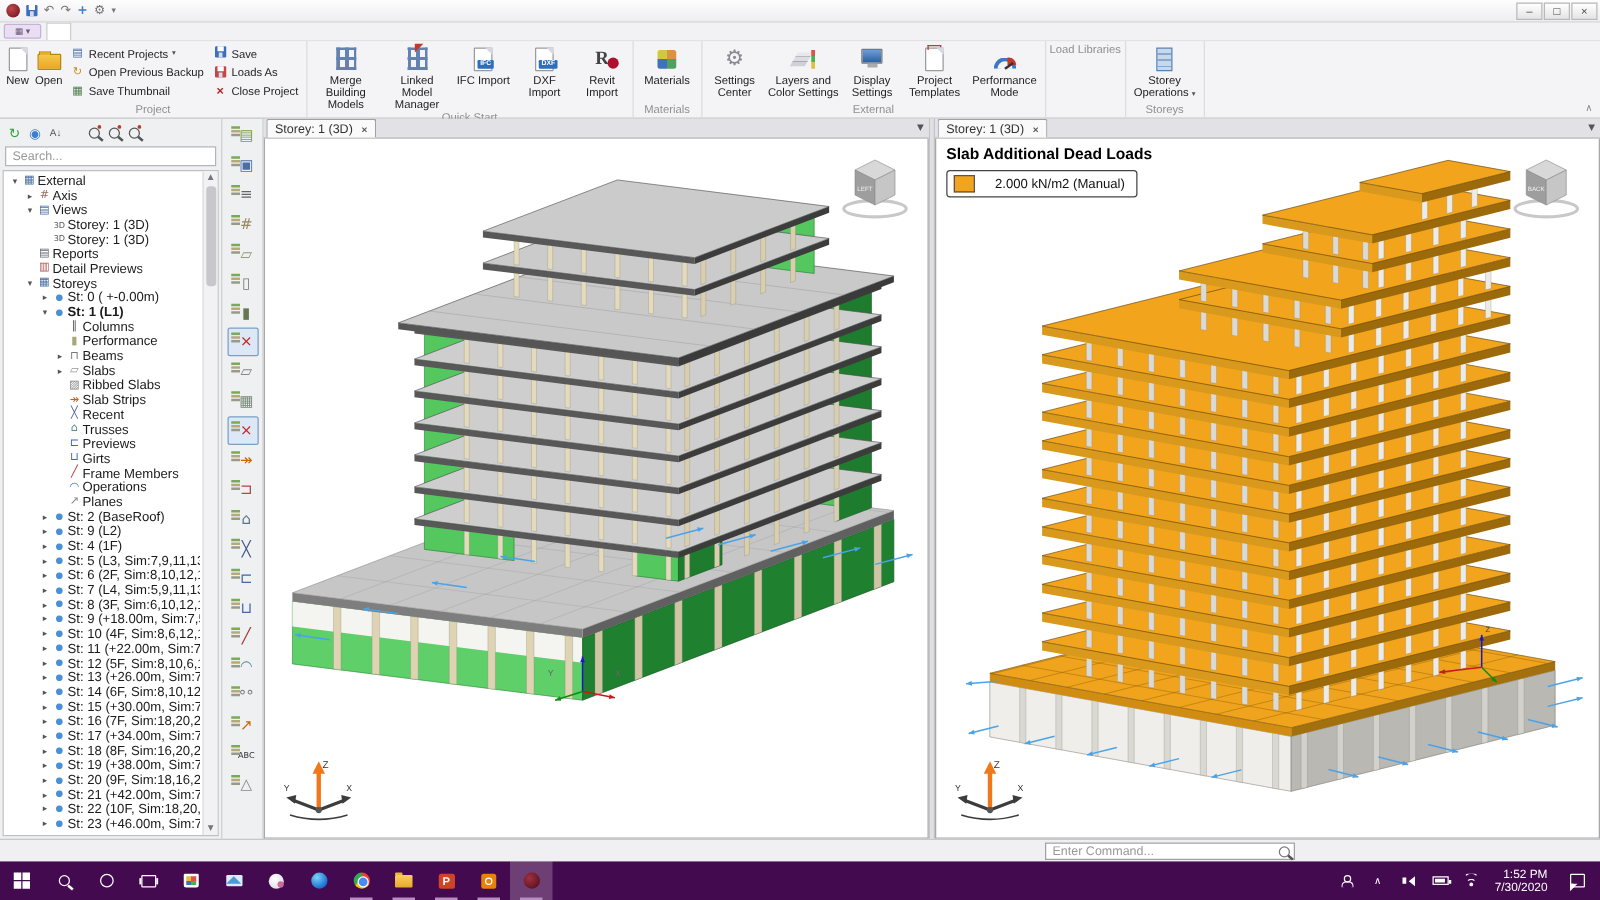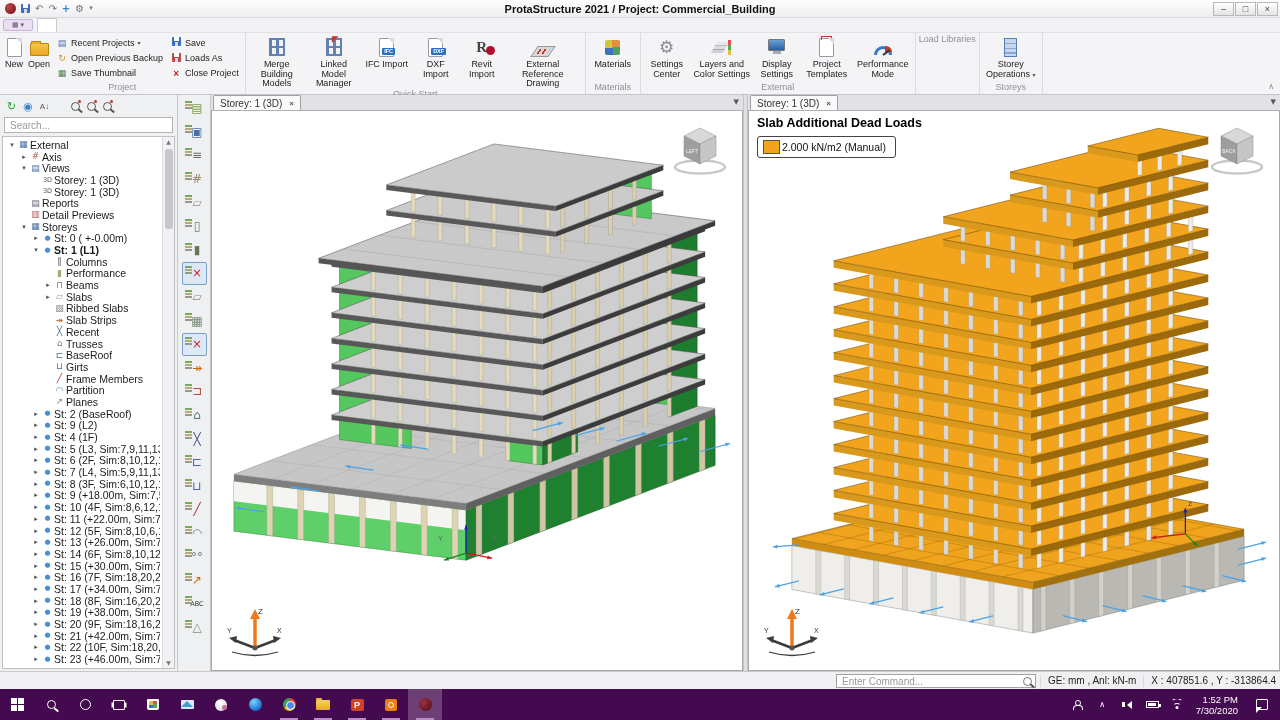--- a/index.html
+++ b/index.html
@@ -140,21 +140,21 @@
   .vtab{background:#fafafa;border:1px solid #a0a0a6;border-bottom:none;font-size:10px;color:#333;
     padding:1px 6px;display:flex;gap:7px;align-items:center;height:15px;border-radius:2px 2px 0 0;}
   .vtab .x{font-size:8px;color:#555;font-weight:bold;}
   .vtab-dd{position:absolute;right:4px;top:3px;font-size:7px;color:#555;}
   .canvas{flex:1;background:#fff;border:1px solid #a8a8ac;border-top:none;position:relative;overflow:hidden;}
   svg.model{position:absolute;inset:0;width:100%;height:100%;}
   .navcube{position:absolute;top:13px;right:13px;width:58px;height:52px;}
   .triad{position:absolute;left:12px;bottom:10px;width:62px;height:58px;}
   .legend-title{position:absolute;top:5px;left:8px;font-size:12.5px;font-weight:bold;color:#000;z-index:3;}
   .legend-box{position:absolute;top:25px;left:8px;border:1.5px solid #444;border-radius:3px;background:#fff;
-    display:flex;align-items:center;gap:2px;padding:3px 9px 3px 5px;font-size:10.5px;color:#111;z-index:3;}
+    display:flex;align-items:center;gap:16px;padding:3px 9px 3px 5px;font-size:10.5px;color:#111;z-index:3;}
   .legend-swatch{width:17px;height:14px;background:#f2a41c;border:1px solid #555;}
   .splitter{width:5px;background:#e0e0e2;border-left:1px solid #c4c4c8;border-right:1px solid #c4c4c8;flex:none;}
 
   
   .statusbar{height:18px;background:#f0f0f2;border-top:1px solid #c8c8c8;position:relative;flex:none;
     font-size:10px;color:#222;}
   .cmd{position:absolute;left:836px;top:2px;width:200px;height:14px;border:1px solid #a0a0a6;background:#fff;
     display:flex;align-items:center;padding:0 3px;}
   .cmd input{flex:1;border:none;outline:none;font-size:10px;color:#444;font-family:inherit;background:transparent;min-width:0;}
   .cmd input::placeholder{color:#999;}
@@ -227,21 +227,20 @@
   <div class="titlebar">
     <div class="qat">
       <span class="app-logo"></span>
       <span class="flop sm"></span>
       <span class="glyph">↶</span>
       <span class="glyph">↷</span>
       <span class="glyph" style="color:#3a7fd0;font-weight:bold">+</span>
       <span class="glyph">⚙</span>
       <span class="glyph" style="font-size:7px">▾</span>
     </div>
-    <div class="title-text">ProtaStructure 2021 / Project: Commercial_Building</div>
     <div class="winbtns">
       <div class="winbtn">–</div>
       <div class="winbtn">□</div>
       <div class="winbtn">×</div>
     </div>
   </div>
 
   <div class="menubar">
     <div class="appmenu">
         <span class="glyph">▦</span>
@@ -337,26 +336,20 @@
               <span class="pg"></span>
               <span class="band">DXF</span>
             </div>
           <div class="blabel">DXF Import</div>
         </div>
         <div class="bigbtn" style="width:42px">
           <div class="ic24">
               <span class="rvt">R</span>
             </div>
           <div class="blabel">Revit Import</div>
-        </div>
-        <div class="bigbtn" style="width:78px">
-          <div class="ic24">
-              <span class="extref"></span>
-            </div>
-          <div class="blabel">External Reference Drawing</div>
         </div>
       </div>
       <div class="rglabel">Quick Start</div>
     </div>
 
     <div class="rgroup">
       <div class="rgrow">
         <div class="bigbtn" style="width:48px">
           <div class="ic24">
               <span class="mat"></span>
@@ -527,36 +520,36 @@
             <span class="tl">Recent</span>
           </div>
           <div class="tree-row" style="padding-left: 39px;">
             <span class="tw"></span>
             <span class="ti" style="color: rgb(90, 138, 138);">⌂</span>
             <span class="tl">Trusses</span>
           </div>
           <div class="tree-row" style="padding-left: 39px;">
             <span class="tw"></span>
             <span class="ti" style="color: rgb(68, 102, 170);">⊏</span>
-            <span class="tl">BaseRoof</span>
+            <span class="tl">Previews</span>
           </div>
           <div class="tree-row" style="padding-left: 39px;">
             <span class="tw"></span>
             <span class="ti" style="color: rgb(68, 102, 170);">⊔</span>
             <span class="tl">Girts</span>
           </div>
           <div class="tree-row" style="padding-left: 39px;">
             <span class="tw"></span>
             <span class="ti" style="color: rgb(187, 51, 51);">╱</span>
             <span class="tl">Frame Members</span>
           </div>
           <div class="tree-row" style="padding-left: 39px;">
             <span class="tw"></span>
             <span class="ti" style="color: rgb(85, 136, 170);">◠</span>
-            <span class="tl">Partition</span>
+            <span class="tl">Operations</span>
           </div>
           <div class="tree-row" style="padding-left: 39px;">
             <span class="tw"></span>
             <span class="ti" style="color: rgb(136, 136, 136);">↗</span>
             <span class="tl">Planes</span>
           </div>
           <div class="tree-row" style="padding-left: 27px;">
             <span class="tw">▸</span>
             <span class="ti" style="color: rgb(74, 144, 217); font-size: 7px;">●</span>
             <span class="tl">St: 2 (BaseRoof)</span>
@@ -1355,25 +1348,20 @@
         </svg>
       </div>
     </div>
   </div>
 
   <div class="statusbar">
     <div class="cmd">
       <input placeholder="Enter Command..." style="">
       <span class="mag" style="border-color:#777"></span>
     </div>
-    <div class="sb-right">
-      <span class="sb-cell">GE: mm , Anl: kN-m</span>
-      <span class="sb-cell">X : 407851.6 , Y : -313864.4</span>
-
-    </div>
   </div>
 
   <div class="taskbar">
     <div class="tb-ic">
         <span class="win-logo">
           <i></i>
           <i></i>
           <i></i>
           <i></i>
         </span>

